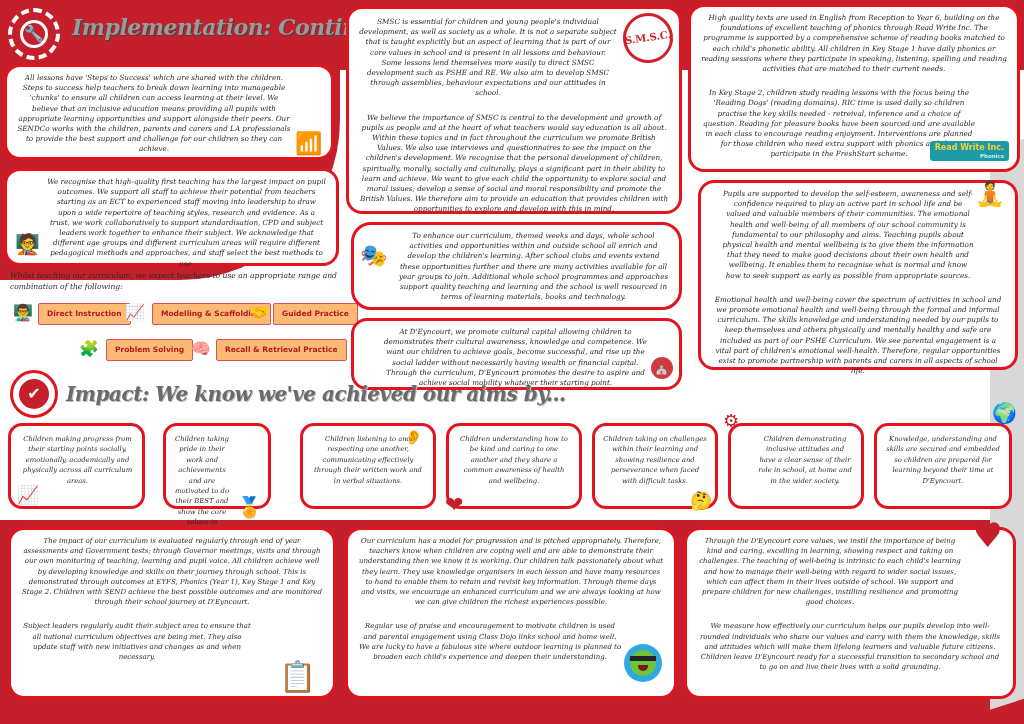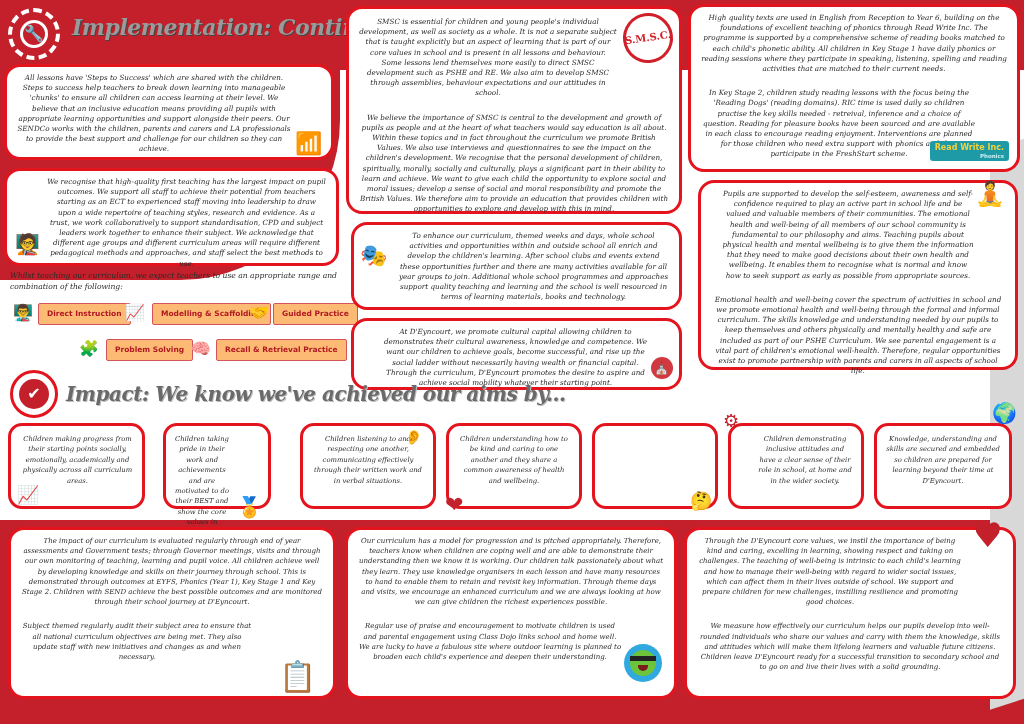--- a/index.html
+++ b/index.html
@@ -150,21 +150,21 @@
 
 <div class="mini-icon" style="left:190px; top:338px;">🧠</div>
 <div class="method" style="left:216px; top:339px;">Recall &amp; Retrieval Practice</div>
 
 <div class="box" style="left:346px; top:6px; width:336px; height:208px; padding-top:8px;">
   <div class="smsc-badge">S.M.S.C.</div>
   <p style="padding-right:52px;">SMSC is essential for children and young people's individual development, as well as society as a whole. It is not a separate subject that is taught explicitly but an aspect of learning that is part of our core values in school and is present in all lessons and behaviour. Some lessons lend themselves more easily to direct SMSC development such as PSHE and RE. We also aim to develop SMSC through assemblies, behaviour expectations and our attitudes in school.</p>
   <p>We believe the importance of SMSC is central to the development and growth of pupils as people and at the heart of what teachers would say education is all about. Within these topics and in fact throughout the curriculum we promote British Values. We also use interviews and questionnaires to see the impact on the children's development. We recognise that the personal development of children, spiritually, morally, socially and culturally, plays a significant part in their ability to learn and achieve. We want to give each child the opportunity to explore social and moral issues; develop a sense of social and moral responsibility and promote the British Values. We therefore aim to provide an education that provides children with opportunities to explore and develop with this in mind.</p>
 </div>
 
-<div class="box" style="left:351px; top:222px; width:331px; height:88px; padding-left:44px;">
+<div class="box" style="left:351px; top:222px; width:331px; height:88px; padding-left:44px;border-radius:20px;">
   <p>To enhance our curriculum, themed weeks and days, whole school activities and opportunities within and outside school all enrich and develop the children's learning. After school clubs and events extend these opportunities further and there are many activities available for all year groups to join. Additional whole school programmes and approaches support quality teaching and learning and the school is well resourced in terms of learning materials, books and technology.</p>
   <div class="corner-icon" style="left:6px; top:26px; font-size:22px;">🎭</div>
 </div>
 
 <div class="box" style="left:351px; top:318px; width:331px; height:72px; padding-right:30px;padding-left:28px;">
   <p>At D'Eyncourt, we promote cultural capital allowing children to demonstrates their cultural awareness, knowledge and competence. We want our children to achieve goals, become successful, and rise up the social ladder without necessarily having wealth or financial capital. Through the curriculum, D'Eyncourt promotes the desire to aspire and achieve social mobility whatever their starting point.</p>
   <div class="corner-icon" style="right:6px; bottom:8px; width:22px; height:22px; border-radius:50%; background:#d0393f; color:#fff; font-size:12px; line-height:22px;">⛪</div>
 </div>
 
 <div class="box" style="left:688px; top:4px; width:332px; height:168px;">
@@ -197,34 +197,35 @@
 </div>
 <div class="impact-card" style="left:300px; width:136px;">
   <span>Children listening to and respecting one another, communicating effectively through their written work and in verbal situations.</span>
   <div class="corner-icon" style="right:10px; top:6px; font-size:14px;">👂</div>
 </div>
 <div class="impact-card" style="left:446px; width:136px;">
   <span>Children understanding how to be kind and caring to one another and they share a common awareness of health and wellbeing.</span>
   <div class="corner-icon" style="left:-4px; bottom:-4px; font-size:22px;">❤</div>
 </div>
 <div class="impact-card" style="left:592px; width:126px;">
+  <span>Children taking on challenges within their learning and showing resilience and perseverance when faced with difficult tasks.</span>
   <div class="corner-icon" style="right:2px; bottom:0px; font-size:18px;">🤔</div>
 </div>
 <div class="impact-card" style="left:728px; width:136px; padding-left:26px;">
   <span>Children demonstrating inclusive attitudes and have a clear sense of their role in school, at home and in the wider society.</span>
   <div class="corner-icon" style="left:-8px; top:-10px; font-size:18px;">⚙</div>
 </div>
 <div class="impact-card" style="left:874px; width:138px;">
   <span>Knowledge, understanding and skills are secured and embedded so children are prepared for learning beyond their time at D'Eyncourt.</span>
   <div class="corner-icon" style="right:-8px; top:-18px; font-size:20px;">🌍</div>
 </div>
 
 <div class="box" style="left:8px; top:527px; width:328px; height:172px; font-size:7px;">
   <p>The impact of our curriculum is evaluated regularly through end of year assessments and Government tests; through Governor meetings, visits and through our own monitoring of teaching, learning and pupil voice. All children achieve well by developing knowledge and skills on their journey through school. This is demonstrated through outcomes at EYFS, Phonics (Year 1), Key Stage 1 and Key Stage 2. Children with SEND achieve the best possible outcomes and are monitored through their school journey at D'Eyncourt.</p>
-  <p style="padding-right:70px;">Subject themed regularly audit their subject area to ensure that all national curriculum objectives are being met. They also update staff with new initiatives and changes as and when necessary.</p>
+  <p style="padding-right:70px;">Subject leaders regularly audit their subject area to ensure that all national curriculum objectives are being met. They also update staff with new initiatives and changes as and when necessary.</p>
   <div class="corner-icon" style="right:16px; bottom:14px; font-size:30px;">📋</div>
 </div>
 
 <div class="box" style="left:345px; top:527px; width:332px; height:172px; font-size:7px;">
   <p>Our curriculum has a model for progression and is pitched appropriately. Therefore, teachers know when children are coping well and are able to demonstrate their understanding then we know it is working. Our children talk passionately about what they learn. They use knowledge organisers in each lesson and have many resources to hand to enable them to retain and revisit key information. Through theme days and visits, we encourage an enhanced curriculum and we are always looking at how we can give children the richest experiences possible.</p>
   <p style="padding-right:42px; font-style:italic;">Regular use of praise and encouragement to motivate children is used and parental engagement using Class Dojo links school and home well. We are lucky to have a fabulous site where outdoor learning is planned to broaden each child's experience and deepen their understanding.</p>
   <div class="dojo">
       <div class="face"></div>
     </div>
 </div>

